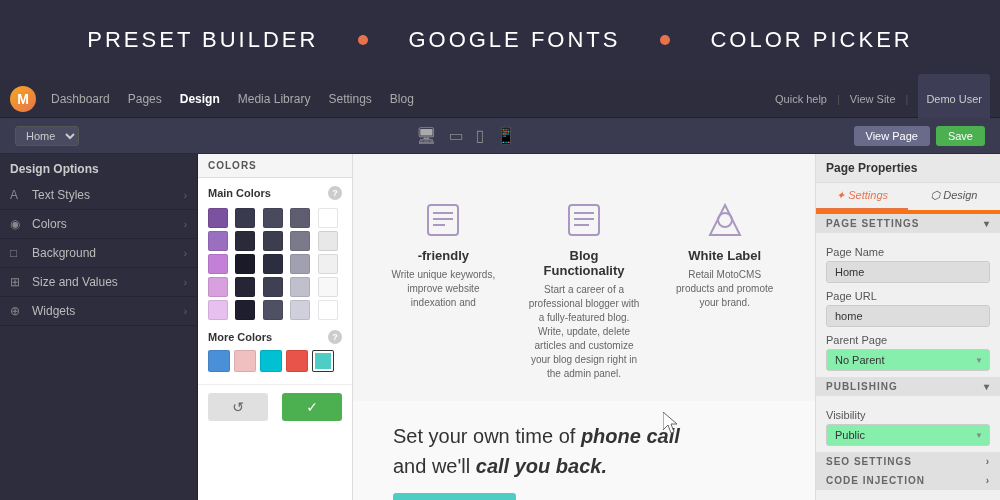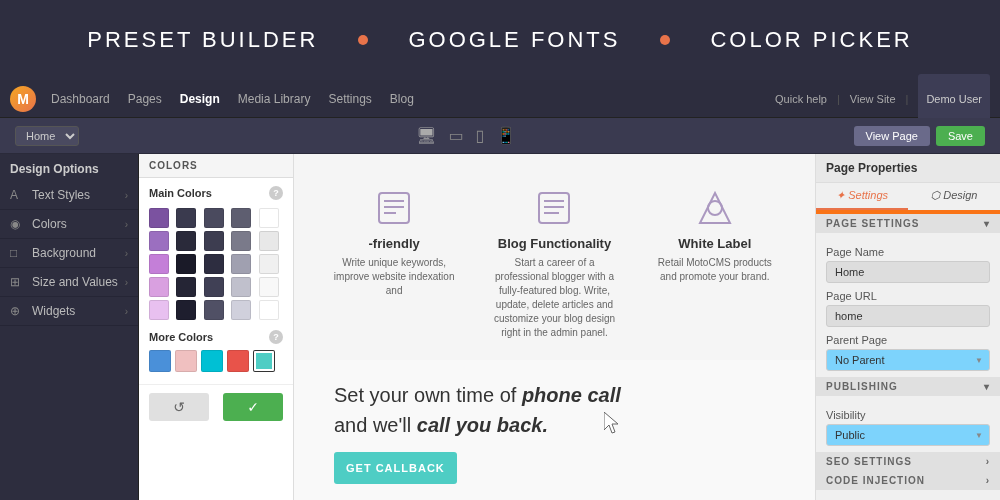--- a/index.html
+++ b/index.html
@@ -153,21 +153,21 @@
 
     
     .main-row {
       display: flex;
       flex: 1;
       overflow: hidden;
     }
 
     
     .left-sidebar {
-      width: 139px;
+      width: 198px;
       background: #2d2d3e;
       flex-shrink: 0;
       border-right: 1px solid #222;
     }
     .sidebar-title {
       color: #ccc;
       font-size: 12px;
       font-weight: 600;
       padding: 8px 10px 5px;
     }
@@ -295,21 +295,21 @@
     
     .main-content {
       flex: 1;
       background: #f9f9f9;
       overflow: hidden;
       position: relative;
     }
     .features-row {
       display: flex;
       gap: 0;
-      padding: 24px 20px 10px;
+      padding: 36px 20px 10px;
       background: #f5f5f5;
     }
     .feature-card {
       flex: 1;
       text-align: center;
       padding: 10px 15px;
     }
     .feature-icon {
       width: 40px; height: 40px;
       margin: 0 auto 8px;
@@ -414,21 +414,21 @@
     .pp-input {
       background: #ddd;
       border: 1px solid #ccc;
       padding: 4px 8px;
       width: 100%;
       border-radius: 3px;
       font-size: 11px;
       color: #333;
     }
     .pp-select {
-      background: #7dd3fc;
+      background: #86efac;
       border: 1px solid #ccc;
       padding: 4px 8px;
       width: 100%;
       border-radius: 3px;
       font-size: 11px;
       color: #333;
       appearance: none;
     }
     .select-wrap {
       position: relative;

